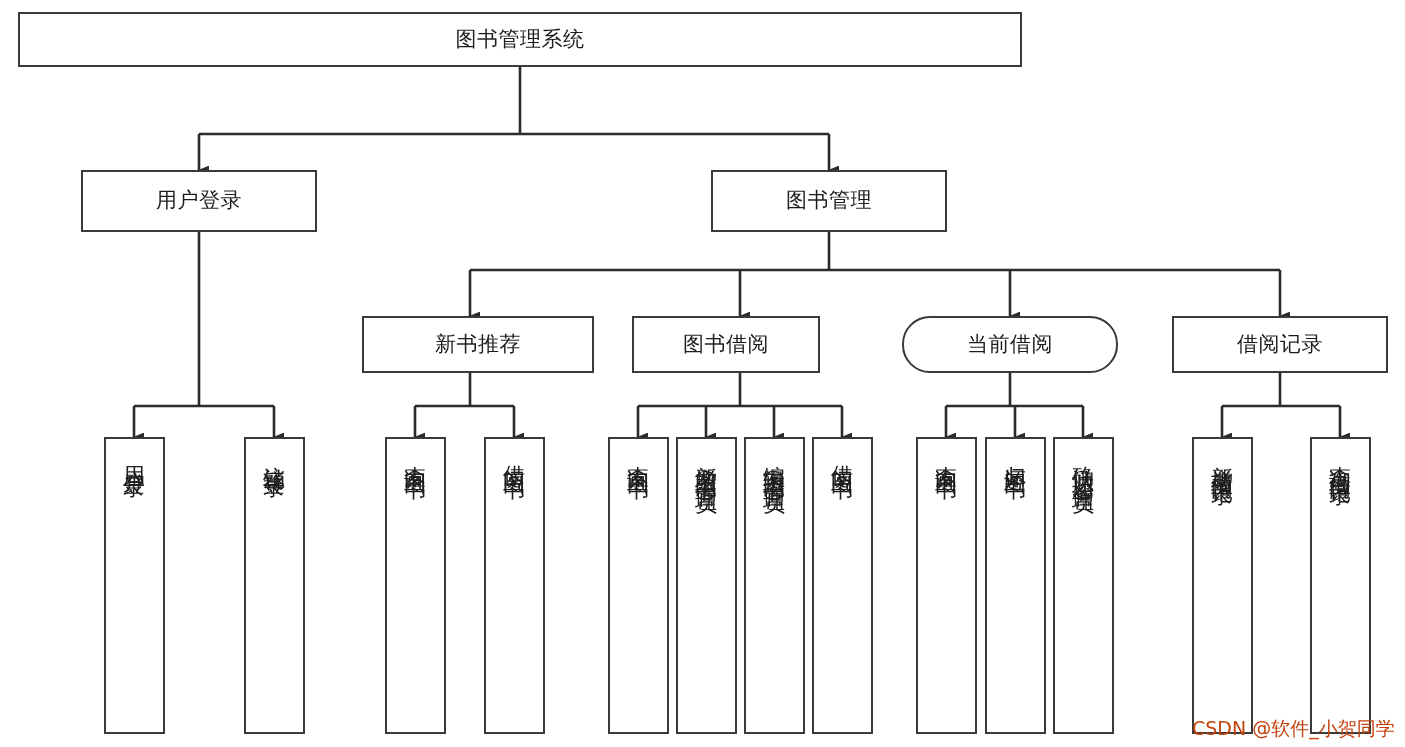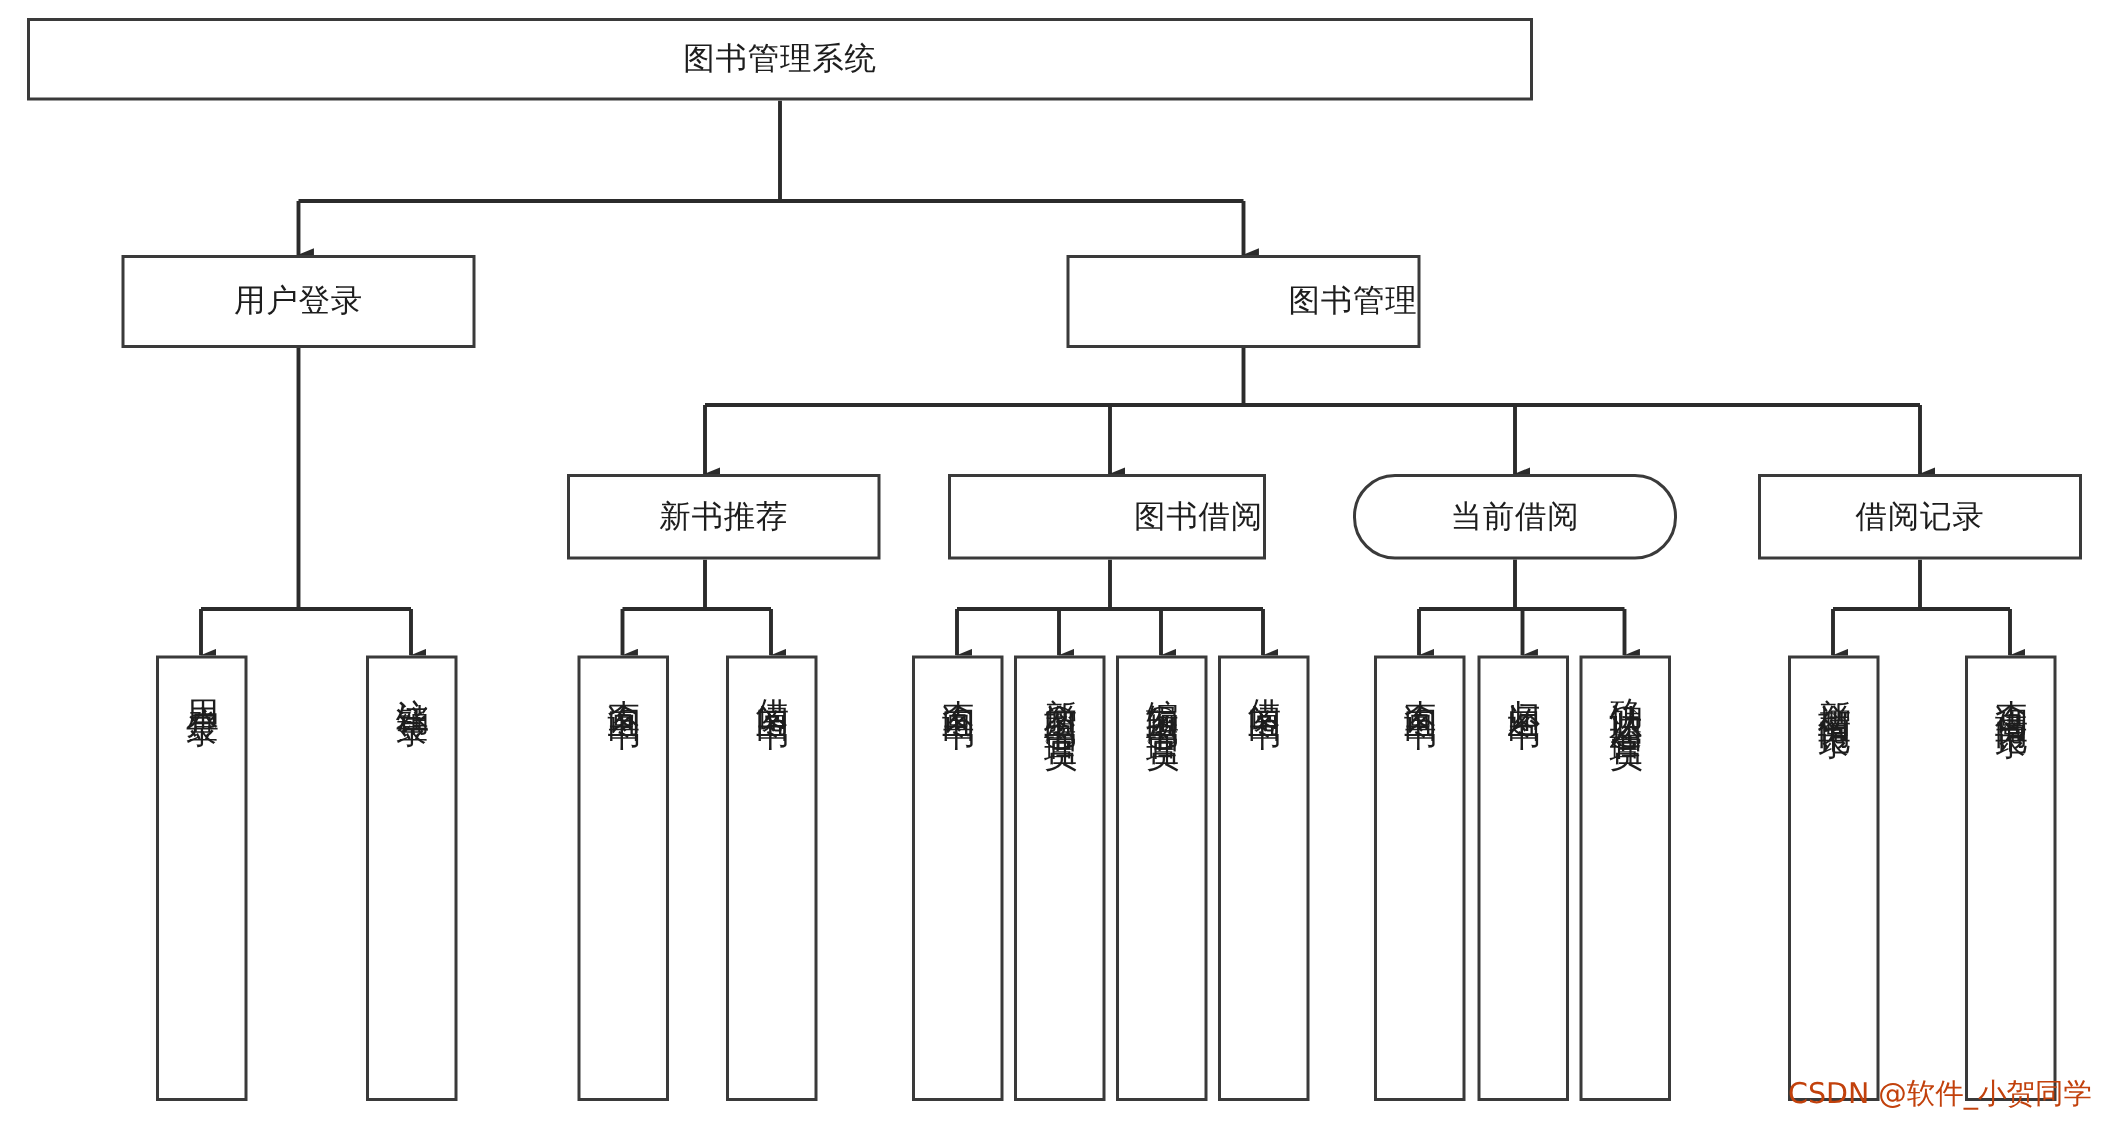--- a/index.html
+++ b/index.html
@@ -131,28 +131,28 @@
     </g>
   </svg>
 
   <div class="node root horiz" style="left:18px; top:12px; width:1004px; height:55px;">
     <span class="node-label">图书管理系统</span>
   </div>
 
   <div class="node horiz" style="left:81px; top:170px; width:236px; height:62px;">
     <span class="node-label">用户登录</span>
   </div>
-  <div class="node horiz" style="left:711px; top:170px; width:236px; height:62px;justify-content:flex-end;">
+  <div class="node horiz" style="left:711px; top:170px; width:236px; height:62px;">
     <span class="node-label">图书管理</span>
   </div>
 
-  <div class="node horiz" style="left:378px; top:316px; width:209px; height:57px;">
+  <div class="node horiz" style="left:362px; top:316px; width:232px; height:57px;">
     <span class="node-label">新书推荐</span>
   </div>
-  <div class="node horiz" style="left:632px; top:316px; width:212px; height:57px;justify-content:flex-end;">
+  <div class="node horiz" style="left:632px; top:316px; width:188px; height:57px;">
     <span class="node-label">图书借阅</span>
   </div>
   <div class="node horiz" style="left:902px; top:316px; width:216px; height:57px;border-radius:28px;">
     <span class="node-label">当前借阅</span>
   </div>
   <div class="node horiz" style="left:1172px; top:316px; width:216px; height:57px;">
     <span class="node-label">借阅记录</span>
   </div>
 
   <div class="node vert" style="left:104px; top:437px; width:61px; height:297px;">

